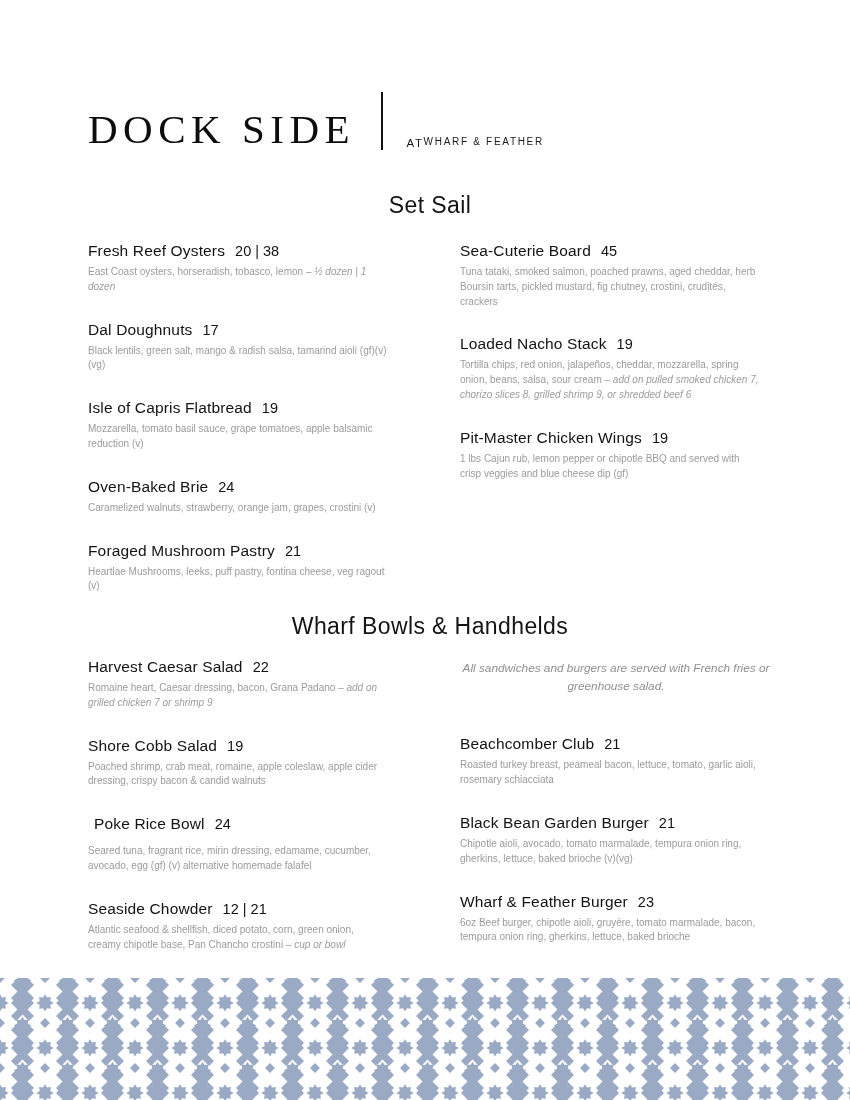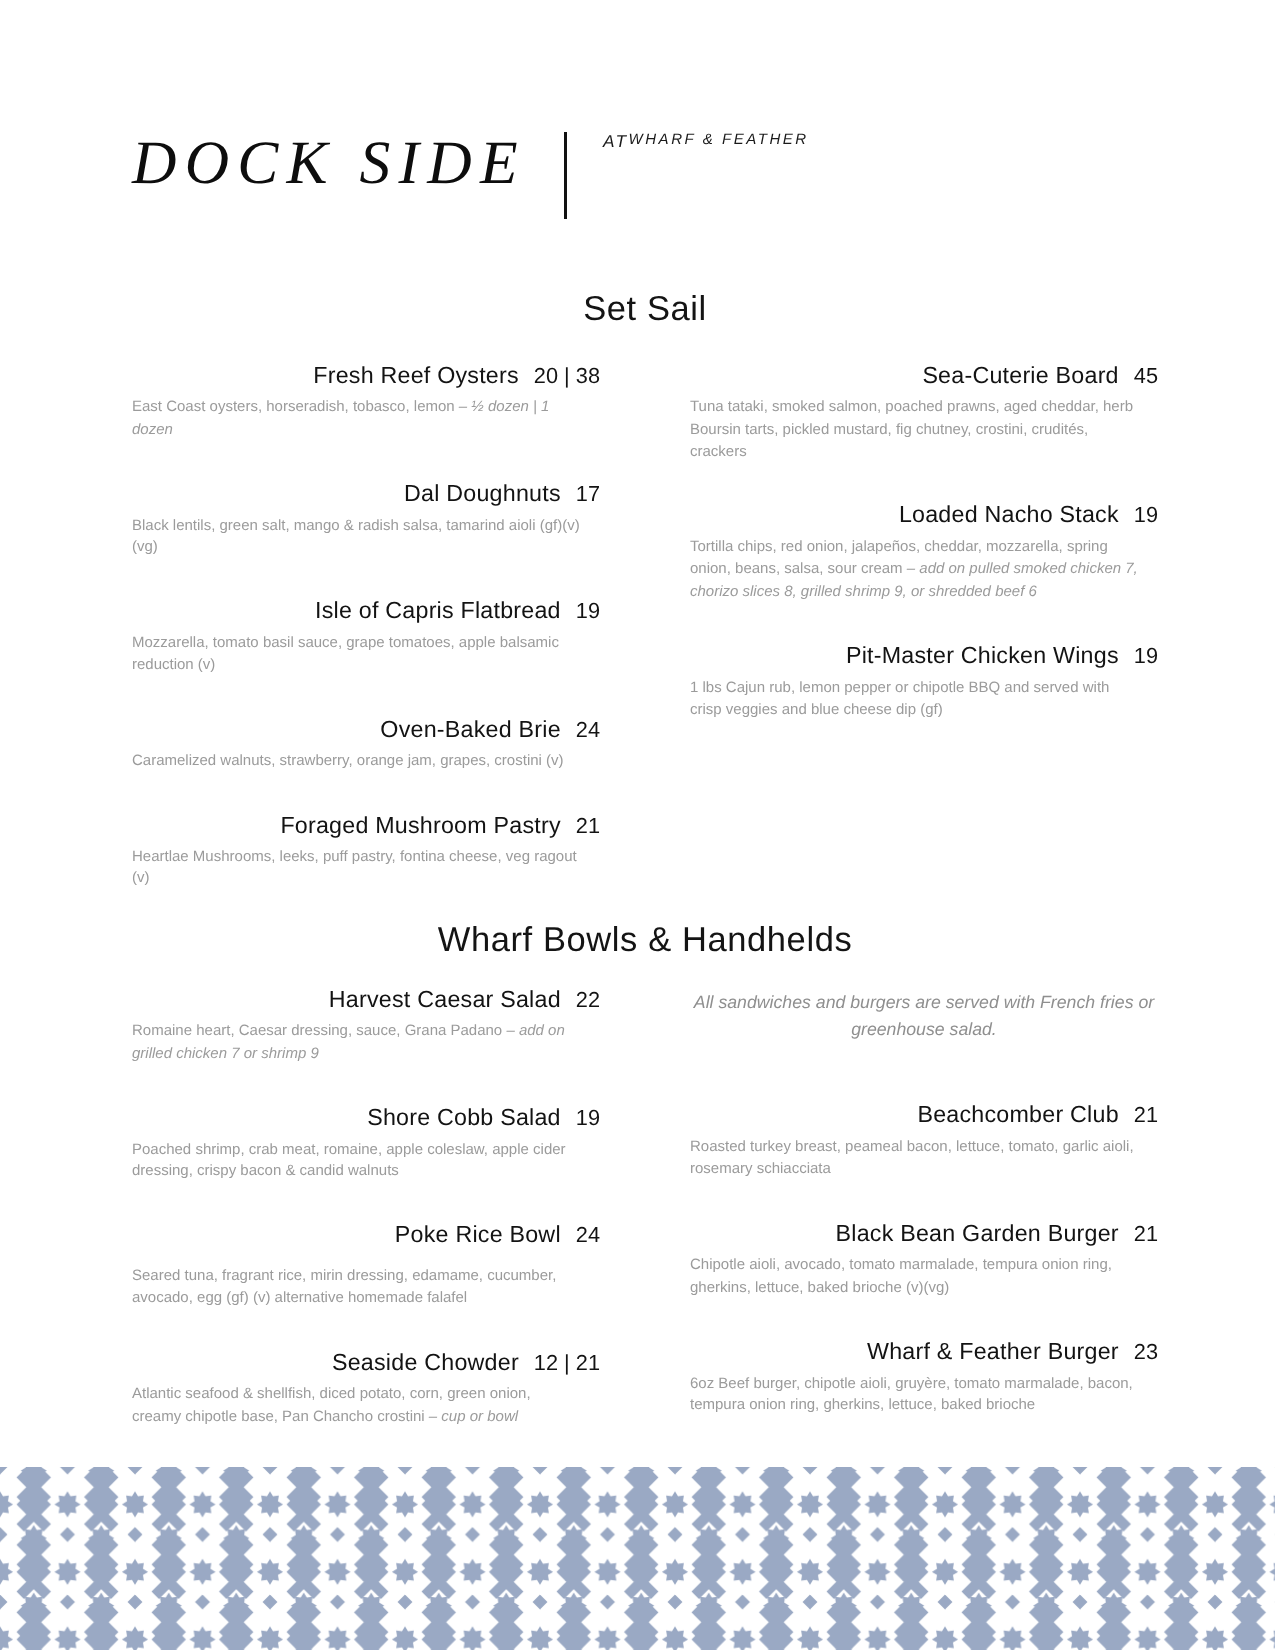--- a/index.html
+++ b/index.html
@@ -15,23 +15,22 @@
     font-family: "Liberation Sans", sans-serif;
     color: #1a1a1a;
   }
 
   
   .header {
     position: absolute;
     left: 88px;
     top: 88px;
     display: flex;
-    align-items: flex-start;
+    align-items: flex-end;
     height: 62px;
-    font-style: italic;
   }
   .wordmark {
     font-family: "Liberation Serif", serif;
     font-size: 41px;
     letter-spacing: 5.5px;
     color: #0d0d0d;
     font-weight: 400;
     white-space: nowrap;
     line-height: 1;
   }
@@ -94,21 +93,21 @@
     width: 324px;
   }
 
   
   .item {
     margin-bottom: 16px;
   }
   .item-head {
     display: flex;
     align-items: baseline;
-    justify-content: flex-end;
+    justify-content: flex-start;
   }
   .item-name {
     font-size: 15.5px;
     font-weight: 400;
     color: #131313;
     letter-spacing: 0.15px;
   }
   .item-price {
     font-size: 14.5px;
     color: #131313;
@@ -247,21 +246,21 @@
     <span class="section-line"></span>
   </div>
   <div class="columns" style="margin-top:15px;">
     <div class="col">
 
       <div class="item gap-lg">
         <div class="item-head">
           <span class="item-name">Harvest Caesar Salad</span>
           <span class="item-price">22</span>
         </div>
-        <div class="item-desc"><span>Romaine heart, Caesar dressing, sauce, Grana Padano </span><span class="em">– add on grilled chicken 7 or shrimp 9</span></div>
+        <div class="item-desc"><span>Romaine heart, Caesar dressing, bacon, Grana Padano </span><span class="em">– add on grilled chicken 7 or shrimp 9</span></div>
       </div>
 
       <div class="item gap-lg">
         <div class="item-head">
           <span class="item-name">Shore Cobb Salad</span>
           <span class="item-price">19</span>
         </div>
         <div class="item-desc"><span>Poached shrimp, crab meat, romaine, apple coleslaw, apple cider dressing, crispy bacon &amp; candid walnuts</span><span class="em"></span></div>
       </div>
 

